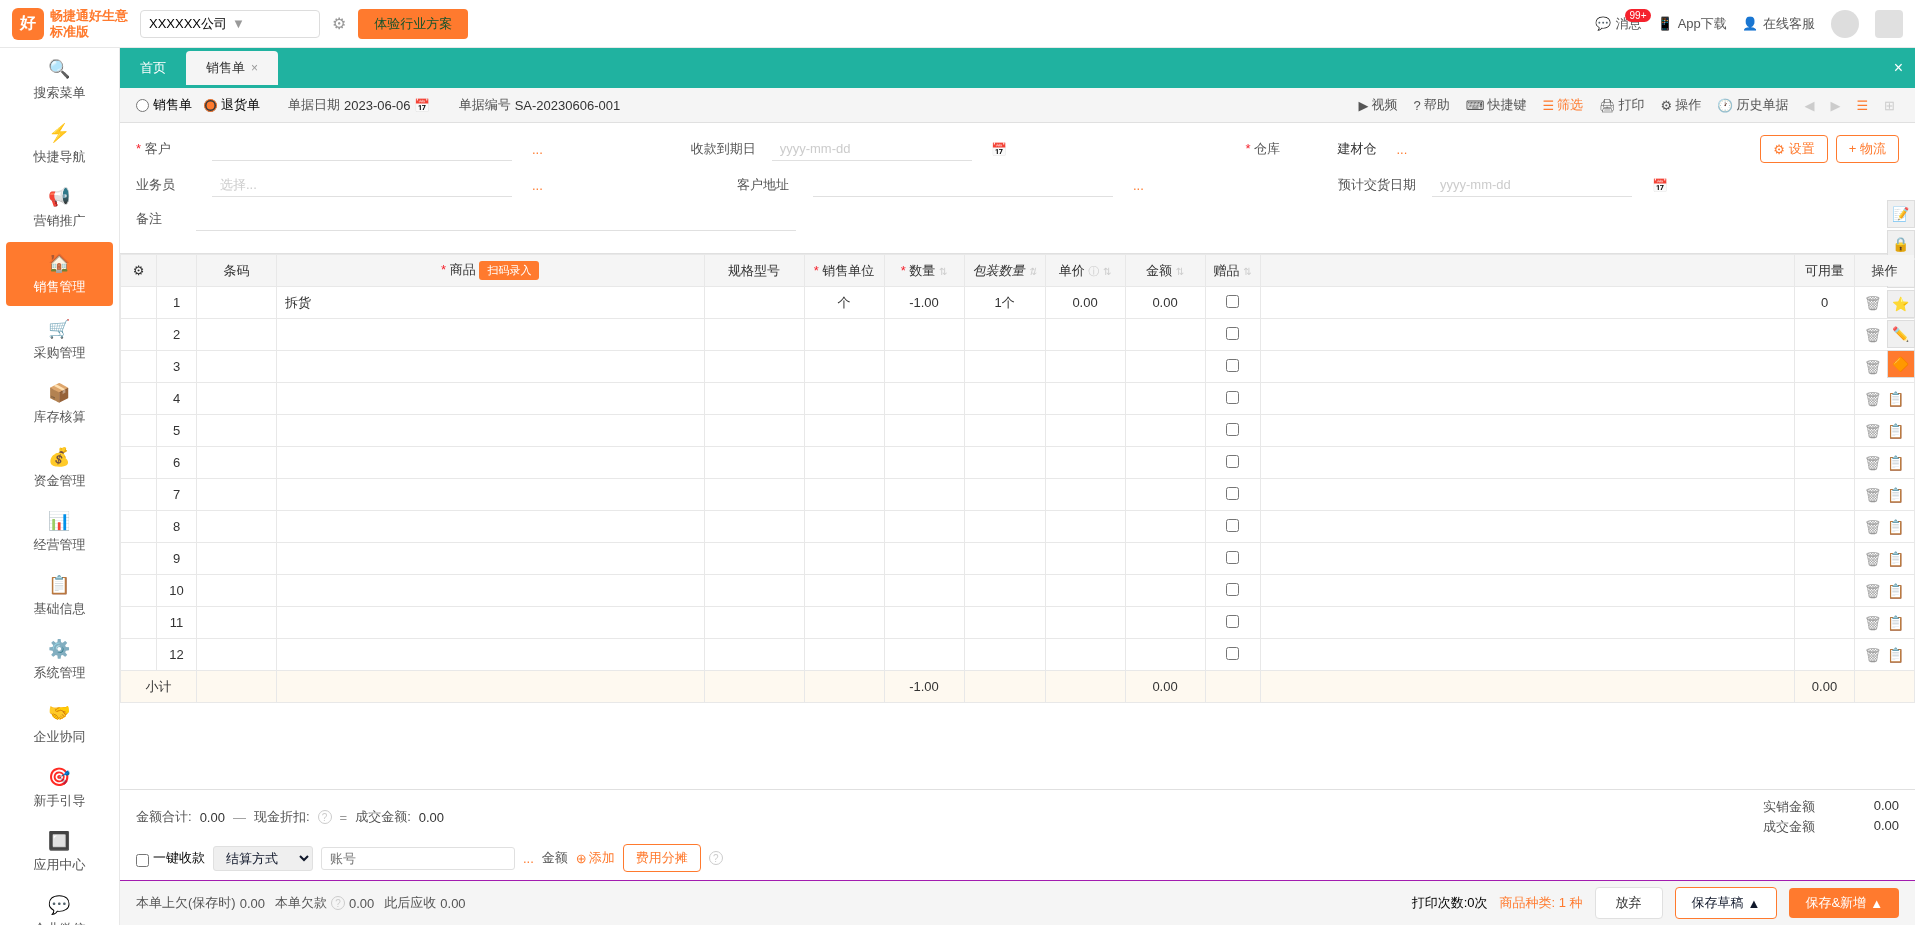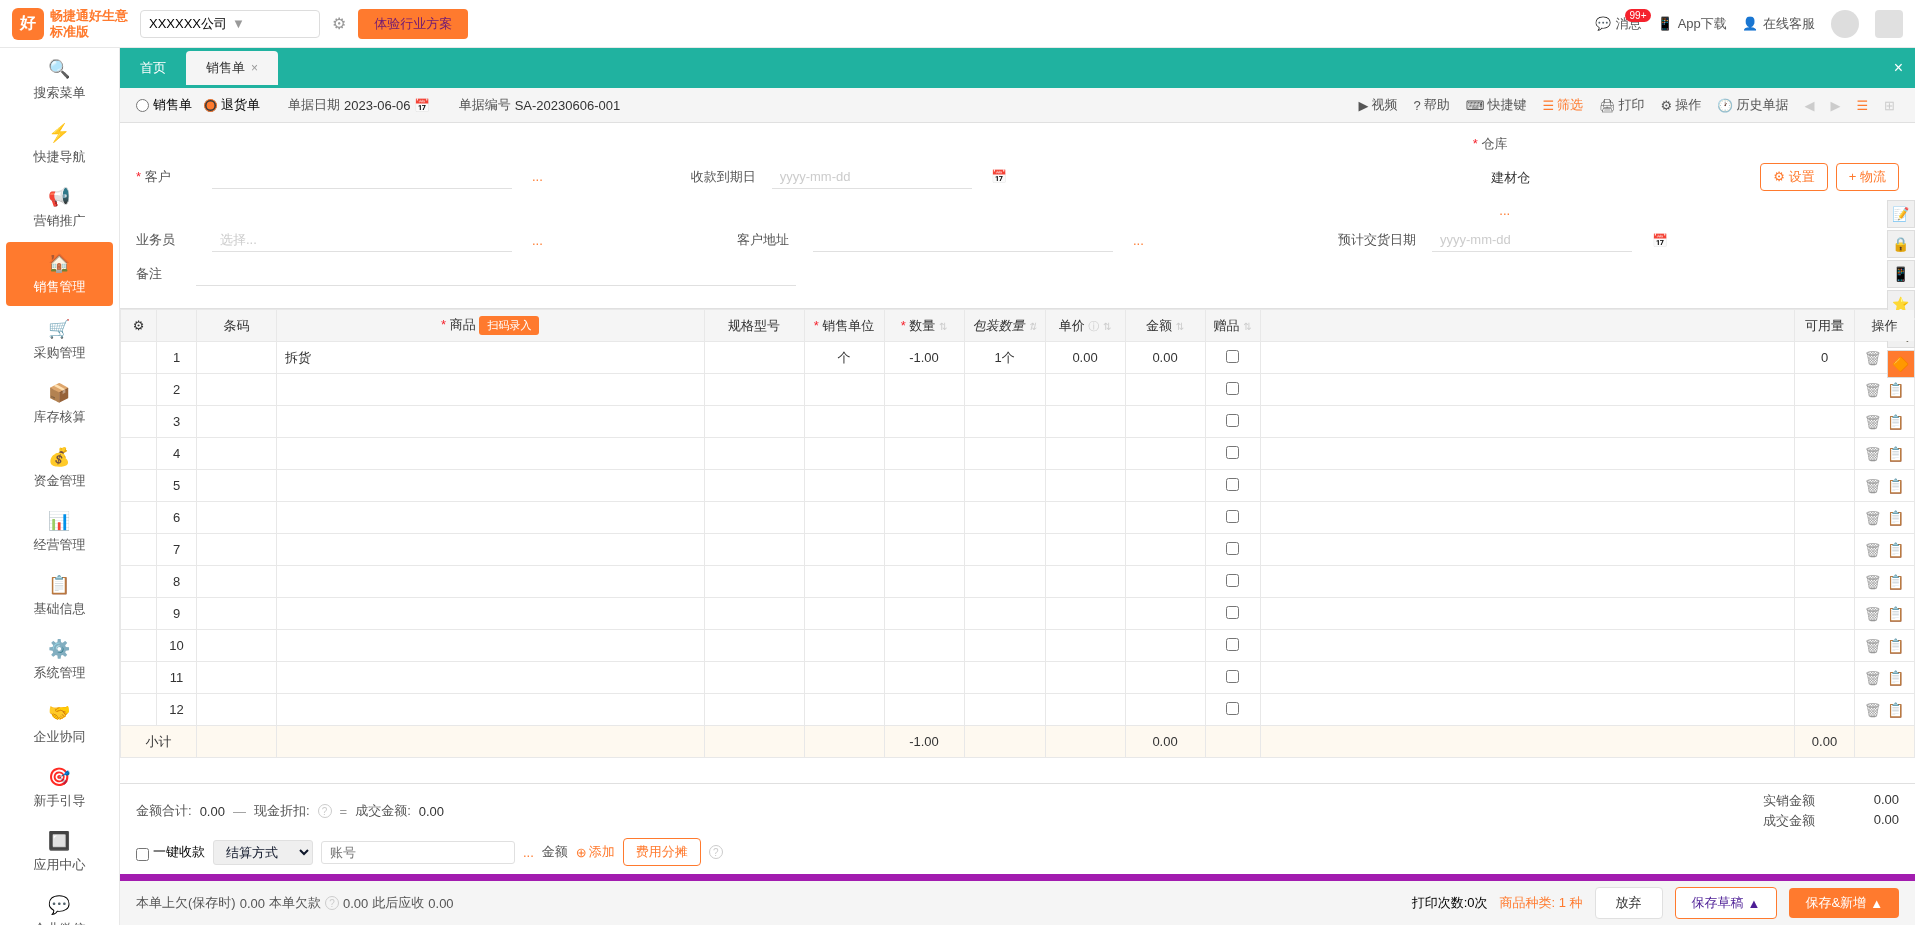--- a/index.html
+++ b/index.html
@@ -7,21 +7,21 @@
 
     
     .top-bar { height: 48px; background: #fff; display: flex; align-items: center; padding: 0 12px; border-bottom: 1px solid #e8e8e8; gap: 8px; flex-shrink: 0; }
     .top-bar-logo { display: flex; align-items: center; gap: 6px; color: #ff7a2e; font-weight: bold; font-size: 14px; width: 120px; }
     .top-bar-logo-icon { width: 32px; height: 32px; background: #ff7a2e; border-radius: 6px; display: flex; align-items: center; justify-content: center; color: white; font-size: 16px; }
     .top-bar-logo-text { font-size: 12px; color: #ff7a2e; line-height: 1.2; }
     .top-bar-company { display: flex; align-items: center; gap: 4px; border: 1px solid #ddd; border-radius: 4px; padding: 4px 8px; min-width: 180px; cursor: pointer; }
     .top-bar-company span { flex: 1; }
     .top-bar-company .arrow { color: #999; }
     .top-bar-gear { color: #999; cursor: pointer; font-size: 16px; margin: 0 4px; }
-    .top-bar-trial { background: #ff7a2e; color: #701a75; border: none; border-radius: 4px; padding: 6px 16px; cursor: pointer; font-size: 13px; }
+    .top-bar-trial { background: #ff7a2e; color: #14532d; border: none; border-radius: 4px; padding: 6px 16px; cursor: pointer; font-size: 13px; }
     .top-bar-right { margin-left: auto; display: flex; align-items: center; gap: 16px; }
     .top-bar-right-item { display: flex; align-items: center; gap: 4px; cursor: pointer; color: #555; position: relative; }
     .badge { background: #f5222d; color: white; border-radius: 10px; padding: 1px 5px; font-size: 10px; position: absolute; top: -6px; right: -10px; }
     .top-bar-avatar { width: 28px; height: 28px; background: #ddd; border-radius: 50%; }
 
     
     .main-layout { display: flex; flex: 1; overflow: hidden; }
 
     
     .sidebar { width: 120px; background: #fff; border-right: 1px solid #e8e8e8; display: flex; flex-direction: column; flex-shrink: 0; overflow-y: auto; }
@@ -87,28 +87,28 @@
     .equals { color: #999; }
     .help-icon { color: #ccc; cursor: pointer; border: 1px solid #ccc; border-radius: 50%; width: 14px; height: 14px; display: inline-flex; align-items: center; justify-content: center; font-size: 10px; }
     .payment-row { display: flex; align-items: center; gap: 8px; }
     .checkbox-label { display: flex; align-items: flex-end; gap: 4px; cursor: pointer; }
     .payment-input { border: 1px solid #e0e0e0; padding: 3px 8px; border-radius: 3px; min-width: 80px; color: #0f172a; outline: none; }
     .add-btn { color: #ff7a2e; cursor: pointer; display: flex; align-items: center; gap: 2px; }
     .expense-btn { background: white; border: 1px solid #e0e0e0; padding: 4px 12px; border-radius: 4px; cursor: pointer; color: #333; }
     .expense-btn.active { border-color: #ff7a2e; color: #ff7a2e; }
 
     
-    .status-bar { background: #f5f5f5; border-top: 7px solid #a21caf; padding: 6px 16px; display: flex; gap: 4px; flex-shrink: 0; }
+    .status-bar { background: #f5f5f5; border-top: 1px solid #a21caf; padding: 6px 16px; display: flex; gap: 10px; flex-shrink: 0; }
     .status-item { display: flex; align-items: center; gap: 4px; color: #555; }
     .status-item .help-icon { color: #ccc; }
     .status-right { margin-left: auto; display: flex; align-items: center; gap: 12px; }
     .product-kind { color: #555; }
     .product-kind span { color: #ff7a2e; }
     .btn-abandon { background: white; border: 1px solid #e0e0e0; padding: 6px 20px; border-radius: 4px; cursor: pointer; color: #333; }
-    .btn-save-draft { background: white; border: 1px solid #ff7a2e; color: #4c1d95; padding: 6px 16px; border-radius: 4px; cursor: pointer; display: flex; align-items: center; gap: 4px; }
+    .btn-save-draft { background: white; border: 1px solid #ff7a2e; color: #0f172a; padding: 6px 16px; border-radius: 4px; cursor: pointer; display: flex; align-items: center; gap: 4px; }
     .btn-save-new { background: #ff7a2e; color: white; border: none; padding: 6px 16px; border-radius: 4px; cursor: pointer; display: flex; align-items: center; gap: 4px; }
 
     
     .right-float { position: fixed; right: 0; top: 200px; display: flex; flex-direction: column; gap: 2px; }
     .right-float-btn { width: 28px; height: 28px; background: #f0f0f0; border: 1px solid #ddd; display: flex; align-items: center; justify-content: center; cursor: pointer; font-size: 14px; color: #666; }
     .right-float-btn.orange { background: #ff7a2e; color: white; }
   </style>
 </head>
 <body>
 
@@ -279,21 +279,21 @@
         <div class="form-field">
           <span class="form-field-label required">客户</span>
           <input class="form-field-input" type="text" style="min-width: 300px;">
           <span class="form-field-dots">...</span>
         </div>
         <div class="form-field" style="margin-left:40px;">
           <span class="form-field-label">收款到期日</span>
           <input class="form-field-input" type="text" placeholder="yyyy-mm-dd" style="min-width: 200px;">
           <span class="form-field-icon">📅</span>
         </div>
-        <div class="form-field" style="margin-left:40px;flex-direction:column;">
+        <div class="form-field" style="margin-left:40px;">
           <span class="form-field-label required">仓库</span>
           <span style="color:#333;margin-left:16px;">建材仓</span>
           <span class="form-field-dots">...</span>
         </div>
         <div class="action-btn-group">
           <button class="action-btn-setting">
             <span>⚙</span>
             <span>设置</span>
           </button>
           <button class="action-btn-logistics">+ 物流</button>

